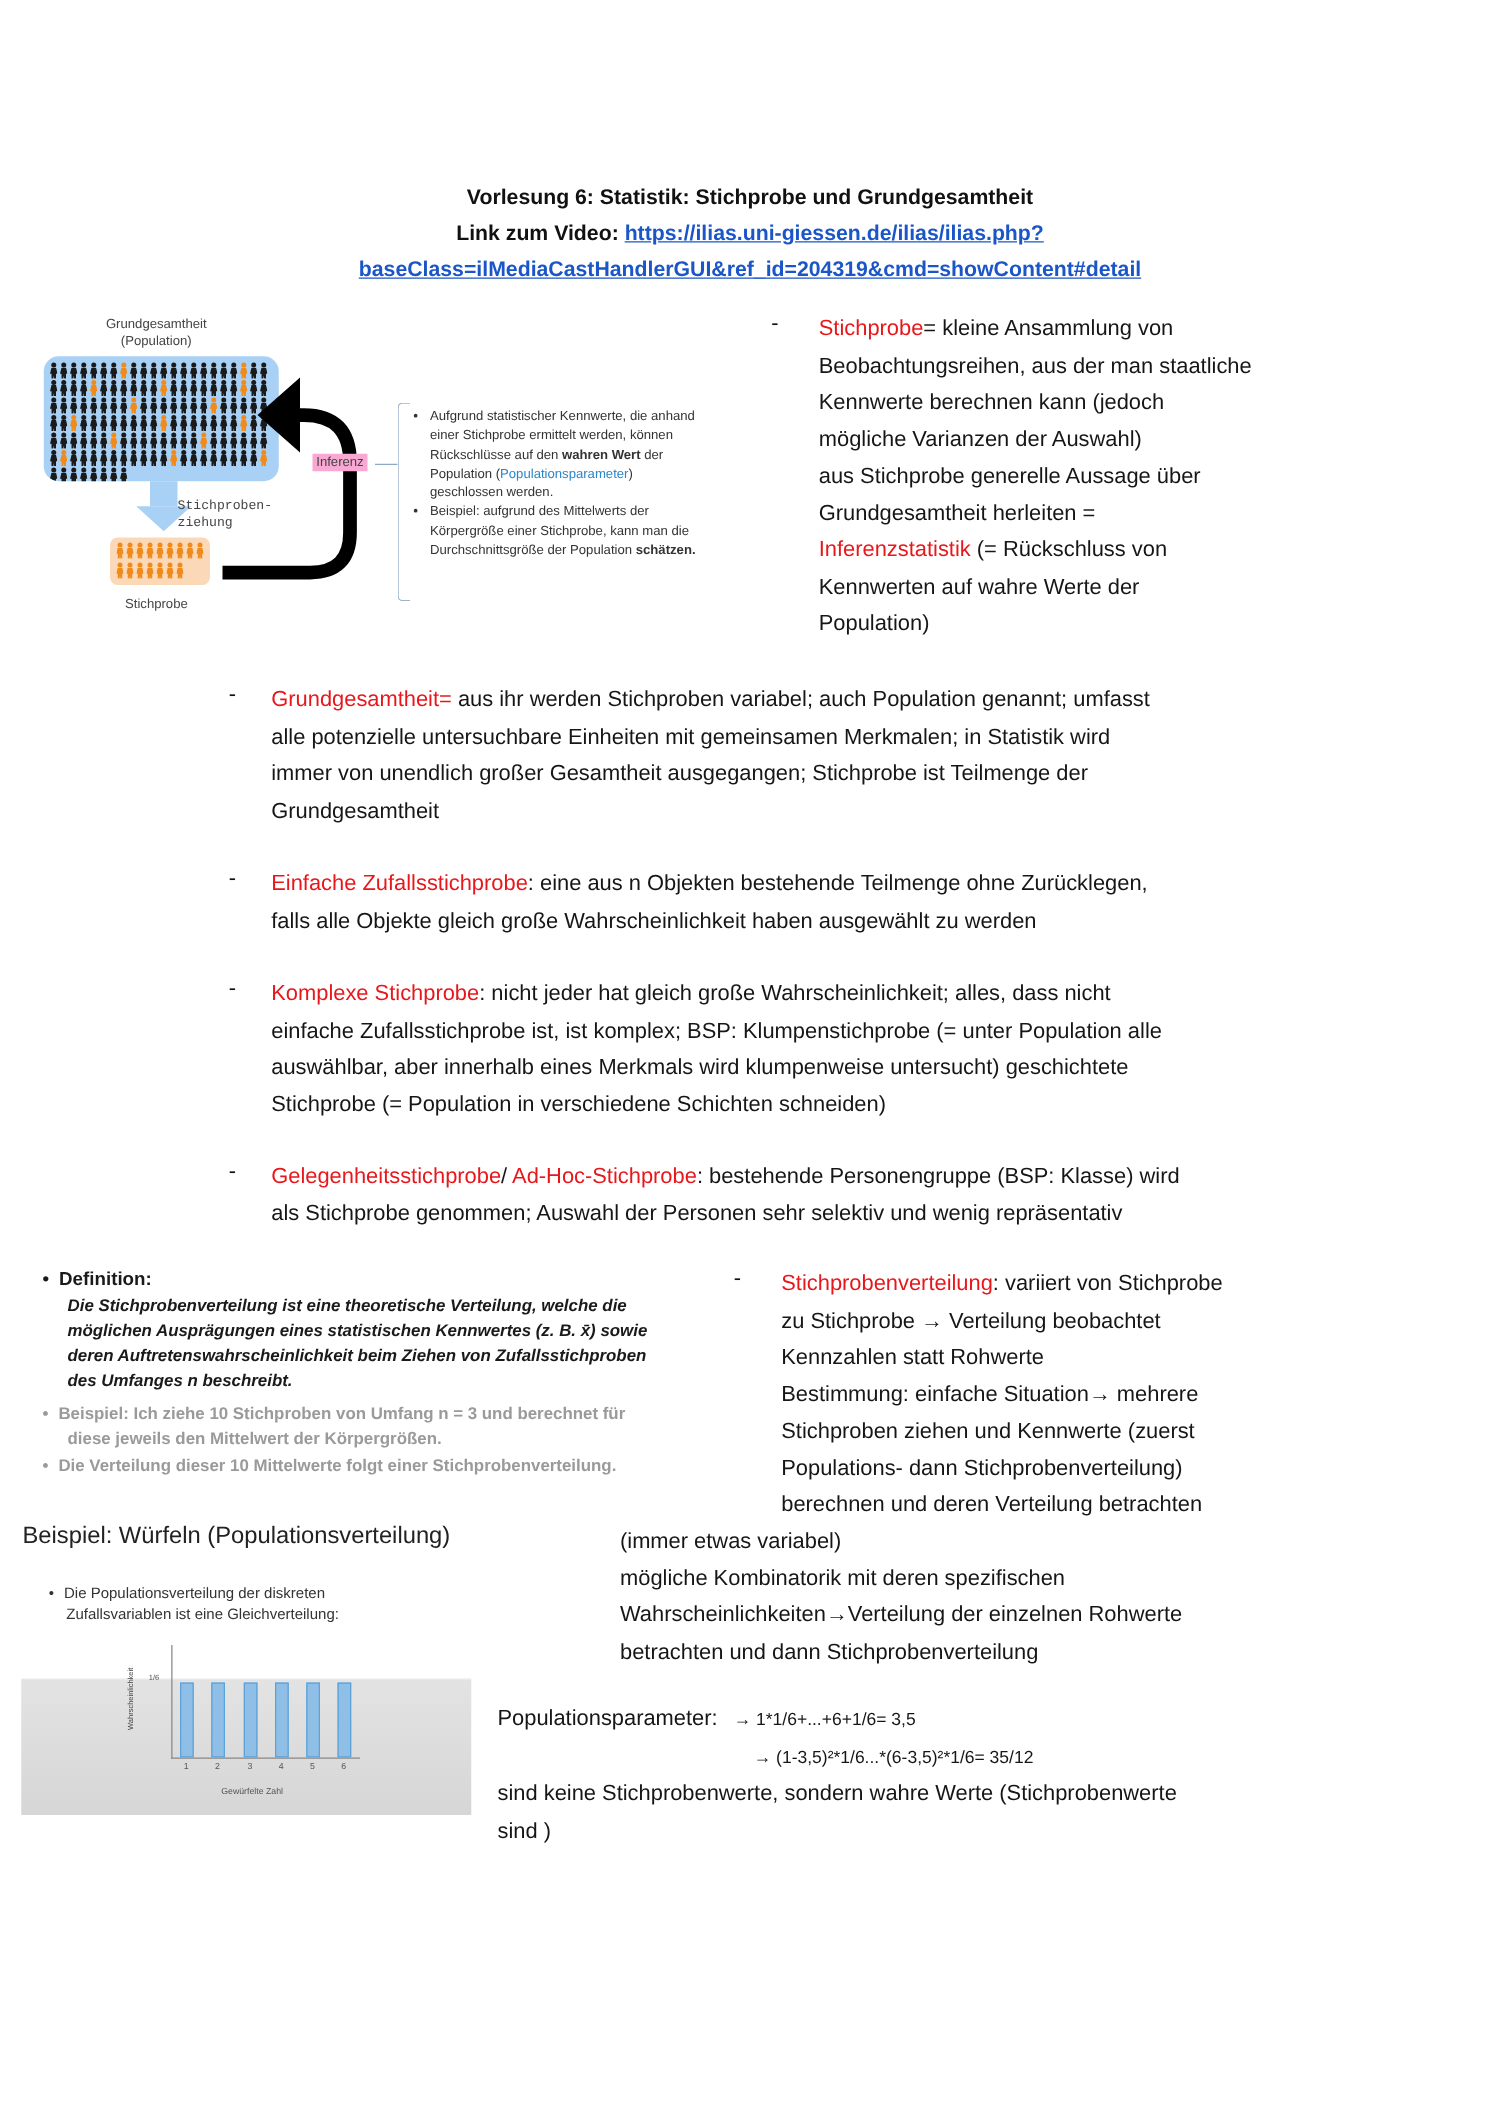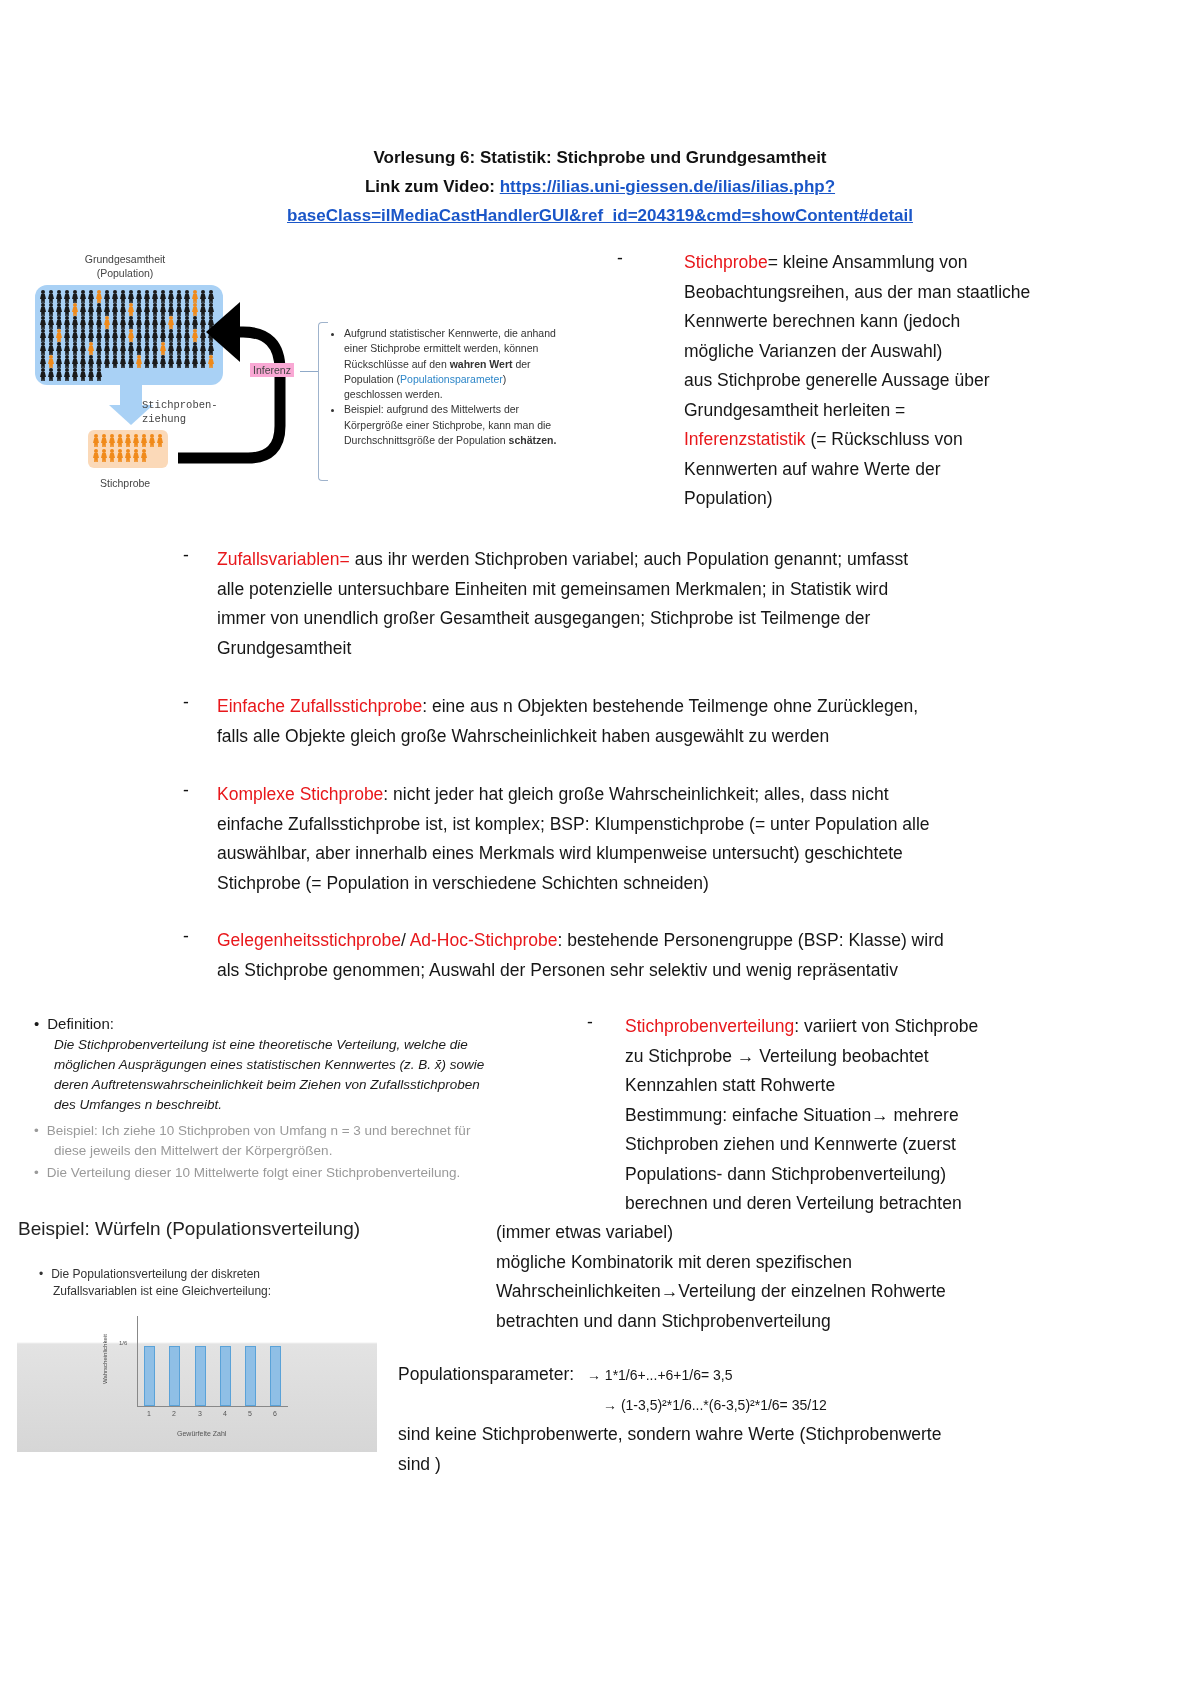--- a/index.html
+++ b/index.html
@@ -65,35 +65,35 @@
 
 <div class="abs" style="left:318px;top:322px;width:9px;height:157px;border-left:1px solid #9fb3cc;border-top:1px solid #9fb3cc;border-bottom:1px solid #9fb3cc;border-radius:4px 0 0 4px;"></div>
 <div class="abs callout" style="left:326px;top:326px;width:232px;">
   <ul>
     <li><span>Aufgrund statistischer Kennwerte, die anhand einer Stichprobe ermittelt werden, können Rückschlüsse auf den </span><b>wahren Wert</b><span> der Population (</span><span class="blue">Populationsparameter</span><span>) geschlossen werden.</span></li>
     <li><span>Beispiel: aufgrund des Mittelwerts der Körpergröße einer Stichprobe, kann man die Durchschnittsgröße der Population </span><b>schätzen.</b></li>
   </ul>
 </div>
 
 <div class="dash" style="left:617px;top:248px;">-</div>
-<div class="para body-text" style="left:655px;top:248px;width:420px;margin-left:29px;">
+<div class="para body-text" style="left:655px;top:248px;width:420px;">
   <div><span class="red">Stichprobe</span><span>= kleine Ansammlung von</span></div>
   <div>Beobachtungsreihen, aus der man staatliche</div>
   <div>Kennwerte berechnen kann (jedoch</div>
   <div>mögliche Varianzen der Auswahl)</div>
   <div>aus Stichprobe generelle Aussage über</div>
   <div>Grundgesamtheit herleiten =</div>
   <div><span class="red">Inferenzstatistik</span><span> (= Rückschluss von</span></div>
   <div>Kennwerten auf wahre Werte der</div>
   <div>Population)</div>
 </div>
 
 <div class="dash" style="left:183px;top:545px;">-</div>
 <div class="para body-text" style="left:217px;top:545px;width:880px;">
-  <div><span class="red">Zufallsvariablen=</span><span> aus ihr werden Stichproben variabel; auch Population genannt; umfasst</span></div>
+  <div><span class="red">Grundgesamtheit=</span><span> aus ihr werden Stichproben variabel; auch Population genannt; umfasst</span></div>
   <div>alle potenzielle untersuchbare Einheiten mit gemeinsamen Merkmalen; in Statistik wird</div>
   <div>immer von unendlich großer Gesamtheit ausgegangen; Stichprobe ist Teilmenge der</div>
   <div>Grundgesamtheit</div>
 </div>
 
 <div class="dash" style="left:183px;top:692px;">-</div>
 <div class="para body-text" style="left:217px;top:692px;width:880px;">
   <div><span class="red">Einfache Zufallsstichprobe</span><span>: eine aus n Objekten bestehende Teilmenge ohne Zurücklegen,</span></div>
   <div>falls alle Objekte gleich große Wahrscheinlichkeit haben ausgewählt zu werden</div>
 </div>
@@ -105,21 +105,21 @@
   <div>auswählbar, aber innerhalb eines Merkmals wird klumpenweise untersucht) geschichtete</div>
   <div>Stichprobe (= Population in verschiedene Schichten schneiden)</div>
 </div>
 
 <div class="dash" style="left:183px;top:926px;">-</div>
 <div class="para body-text" style="left:217px;top:926px;width:880px;">
   <div><span class="red">Gelegenheitsstichprobe</span><span>/ </span><span class="red">Ad-Hoc-Stichprobe</span><span>: bestehende Personengruppe (BSP: Klasse) wird</span></div>
   <div>als Stichprobe genommen; Auswahl der Personen sehr selektiv und wenig repräsentativ</div>
 </div>
 
-<div class="abs def" style="left:28px;top:1013px;width:510px;">
+<div class="abs def" style="left:28px;top:1013px;width:510px;font-weight:bold;">
   <div style="font-size:15px;line-height:22px;"><span style="padding:0 8px 0 6px;">•</span><span>Definition:</span></div>
   <div class="it">Die Stichprobenverteilung ist eine theoretische Verteilung, welche die</div>
   <div class="it">möglichen Ausprägungen eines statistischen Kennwertes (z. B. x̄) sowie</div>
   <div class="it">deren Auftretenswahrscheinlichkeit beim Ziehen von Zufallsstichproben</div>
   <div class="it">des Umfanges n beschreibt.</div>
   <div class="grey" style="margin-top:6px;"><span style="padding:0 8px 0 6px;">•</span><span>Beispiel: Ich ziehe 10 Stichproben von Umfang n = 3 und berechnet für</span></div>
   <div class="grey" style="padding-left:26px;">diese jeweils den Mittelwert der Körpergrößen.</div>
   <div class="grey" style="margin-top:2px;"><span style="padding:0 8px 0 6px;">•</span><span>Die Verteilung dieser 10 Mittelwerte folgt einer Stichprobenverteilung.</span></div>
 </div>
 

